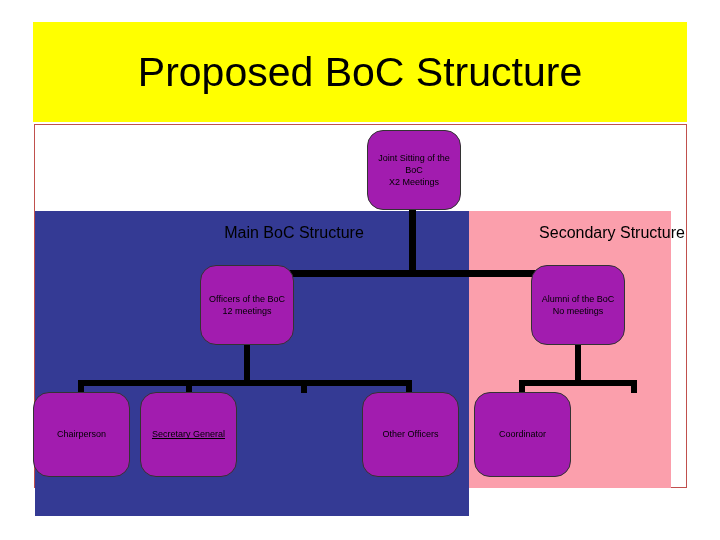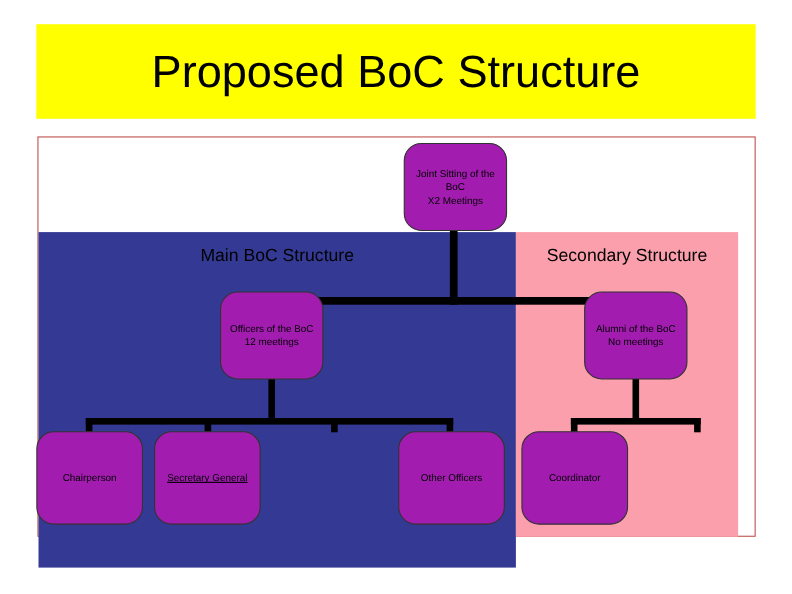--- a/index.html
+++ b/index.html
@@ -8,21 +8,21 @@
     width:720px;height:540px;
     background:#ffffff;
     font-family:"Liberation Sans", sans-serif;
     overflow:hidden;
     position:relative;
   }
   #slide{position:absolute;left:0;top:0;width:720px;height:540px;}
 
   
   .title-banner{
-    position:absolute;left:33px;top:22px;width:654px;height:86px;
+    position:absolute;left:33px;top:22px;width:654px;height:100px;
     background:#FFFF00;
     display:flex;align-items:center;justify-content:center;
     box-sizing:border-box;
   }
   .title-text{
     font-size:41px;
     color:#000000;
     letter-spacing:0px;
     white-space:nowrap;
     line-height:1;
@@ -48,20 +48,21 @@
   .panel-secondary{
     left:469px;top:211px;width:202px;height:277px;
     background:#FB9FAC;
   }
   .panel-label{
     position:absolute;
     font-size:16px;
     color:#000000;
     white-space:nowrap;
     text-align:center;
+    padding-left:42px;
   }
   .panel-label-main{ left:35px;top:224px;width:434px; }
   .panel-label-secondary{ left:469px;top:224px;width:202px; }
 
   
   .conn{position:absolute;background:#000000;}
 
   
   .node{
     position:absolute;

